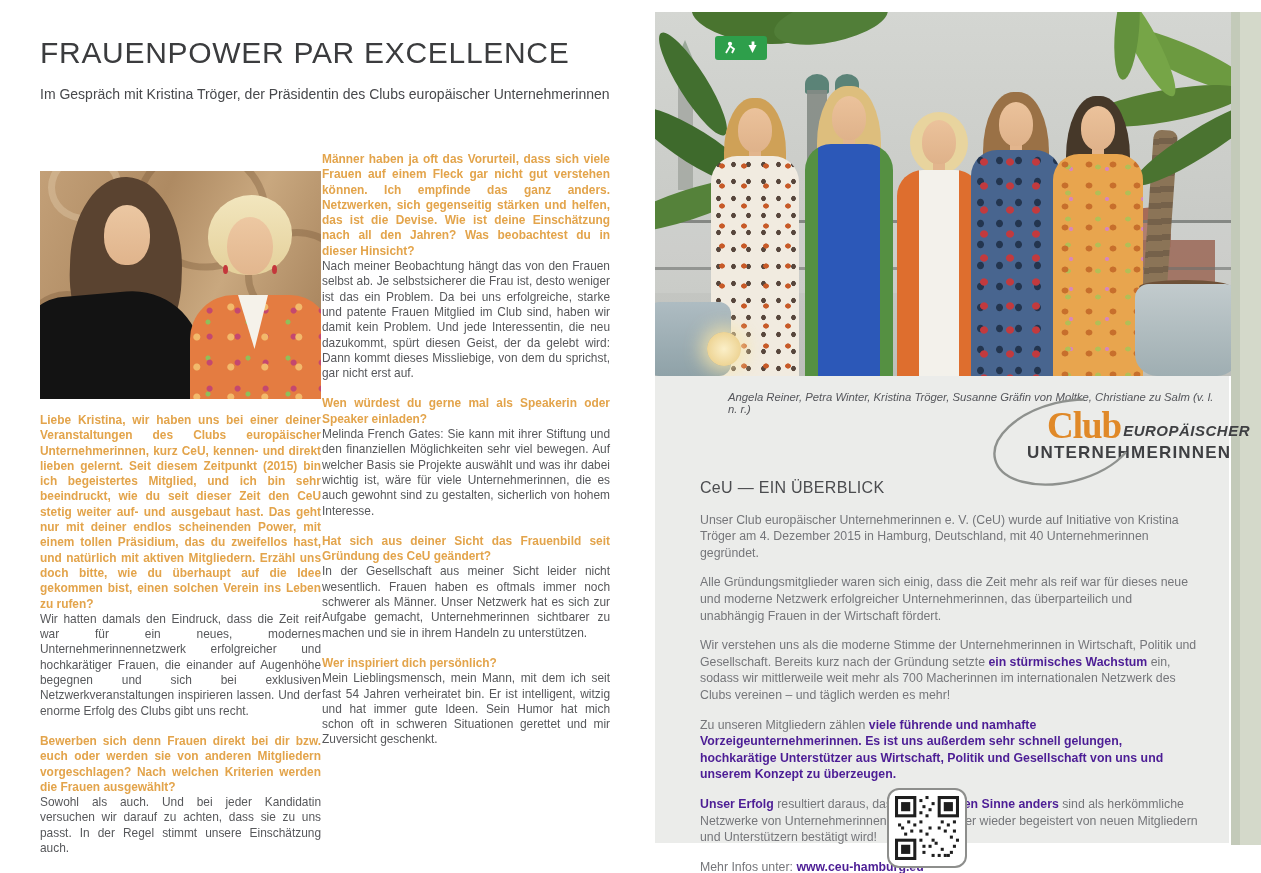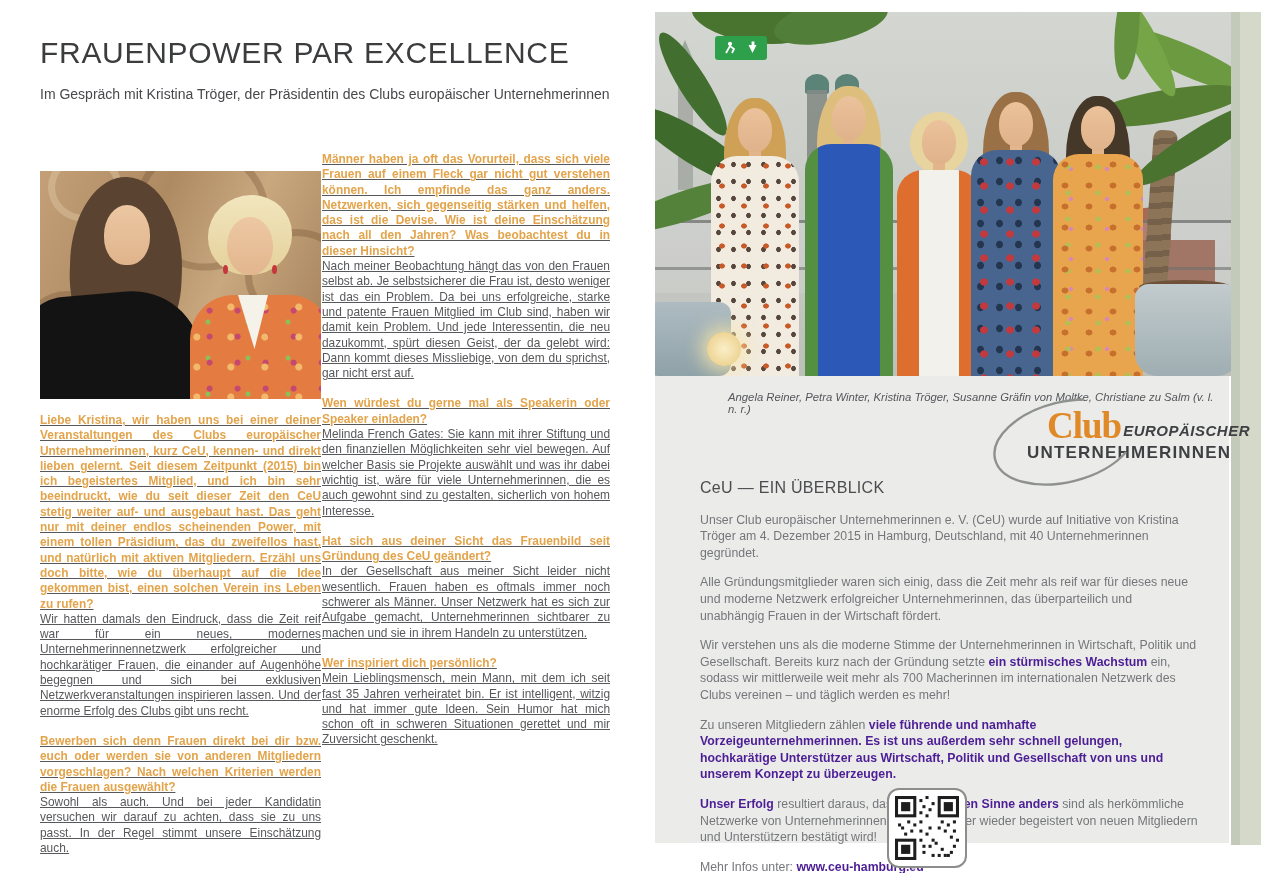--- a/index.html
+++ b/index.html
@@ -10,21 +10,21 @@
   }
   
   h1.title {
     position:absolute; left:40px; top:36px; margin:0;
     font-size:30px; font-weight:400; letter-spacing:.7px; color:#3B3C3E;
   }
   p.subtitle {
     position:absolute; left:40px; top:86px; margin:0;
     font-size:14px; color:#47484B;
   }
-  .col { position:absolute;text-decoration:underline; }
+  .col { position:absolute; }
   .col1 { left:40px; top:171px; width:281px; }
   .col2 { left:322px; top:152px; width:288px; }
   .col p { font-size:11.9px; line-height:15.3px; text-align:justify; margin:0; }
   .col p.q { color:#E3A44B; font-weight:600; }
   .col p.a { margin:0 0 15px; color:#57585B; }
 
   
   .interview-photo {
     position:relative; width:281px; height:228px; overflow:hidden; margin:0 0 14px;
     background:linear-gradient(115deg,#C3A078,#AE8A62 35%,#C9A87F 60%,#9F7B55 100%);
@@ -156,21 +156,21 @@
   </div>
 
   <div class="col col2">
     <p class="q">Männer haben ja oft das Vorurteil, dass sich viele Frauen auf einem Fleck gar nicht gut verstehen können. Ich empfinde das ganz anders. Netzwerken, sich gegenseitig stärken und helfen, das ist die Devise. Wie ist deine Einschätzung nach all den Jahren? Was beobachtest du in dieser Hinsicht?</p>
     <p class="a">Nach meiner Beobachtung hängt das von den Frauen selbst ab. Je selbstsicherer die Frau ist, desto weniger ist das ein Problem. Da bei uns erfolgreiche, starke und patente Frauen Mitglied im Club sind, haben wir damit kein Problem. Und jede Interessentin, die neu dazukommt, spürt diesen Geist, der da gelebt wird: Dann kommt dieses Missliebige, von dem du sprichst, gar nicht erst auf.</p>
     <p class="q">Wen würdest du gerne mal als Speakerin oder Speaker einladen?</p>
     <p class="a">Melinda French Gates: Sie kann mit ihrer Stiftung und den finanziellen Möglichkeiten sehr viel bewegen. Auf welcher Basis sie Projekte auswählt und was ihr dabei wichtig ist, wäre für viele Unternehmerinnen, die es auch gewohnt sind zu gestalten, sicherlich von hohem Interesse.</p>
     <p class="q">Hat sich aus deiner Sicht das Frauenbild seit Gründung des CeU geändert?</p>
     <p class="a">In der Gesellschaft aus meiner Sicht leider nicht wesentlich. Frauen haben es oftmals immer noch schwerer als Männer. Unser Netzwerk hat es sich zur Aufgabe gemacht, Unternehmerinnen sichtbarer zu machen und sie in ihrem Handeln zu unterstützen.</p>
     <p class="q">Wer inspiriert dich persönlich?</p>
-    <p class="a">Mein Lieblingsmensch, mein Mann, mit dem ich seit fast 35 Jahren verheiratet bin. Er ist intelligent, witzig und hat immer gute Ideen. Sein Humor hat mich schon oft in schweren Situationen gerettet und mir Zuversicht geschenkt.</p>
+    <p class="a">Mein Lieblingsmensch, mein Mann, mit dem ich seit fast 54 Jahren verheiratet bin. Er ist intelligent, witzig und hat immer gute Ideen. Sein Humor hat mich schon oft in schweren Situationen gerettet und mir Zuversicht geschenkt.</p>
   </div>
 
   <div class="main-photo">
     <div class="mp-spire"></div>
     <div class="mp-tower-left"></div>
     <div class="mp-dome mp-d1"></div>
     <div class="mp-dome mp-d2"></div>
     <div class="mp-fk-t mp-fk1"></div>
     <div class="mp-fk-t mp-fk2"></div>
     <div class="mp-roof mp-r1"></div>

